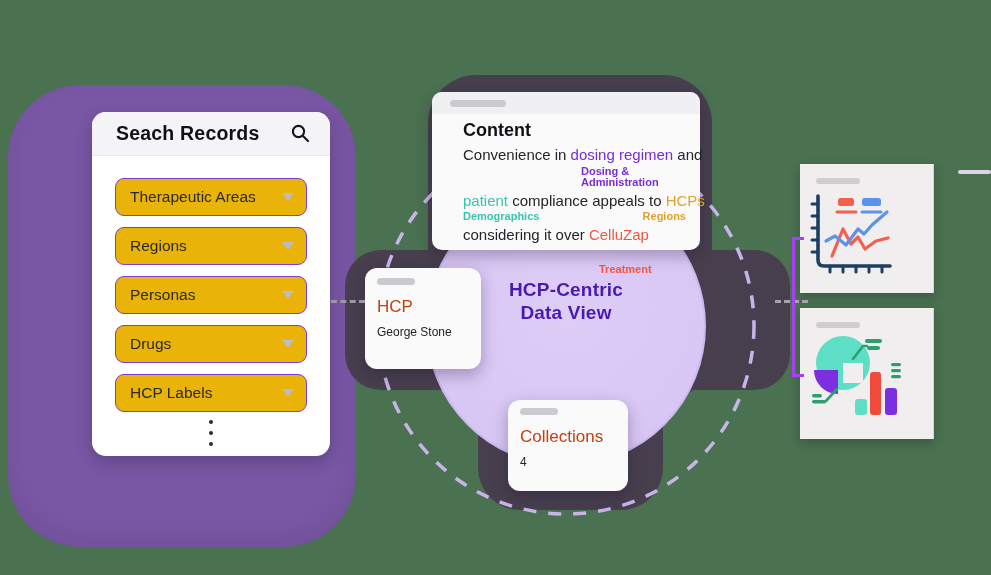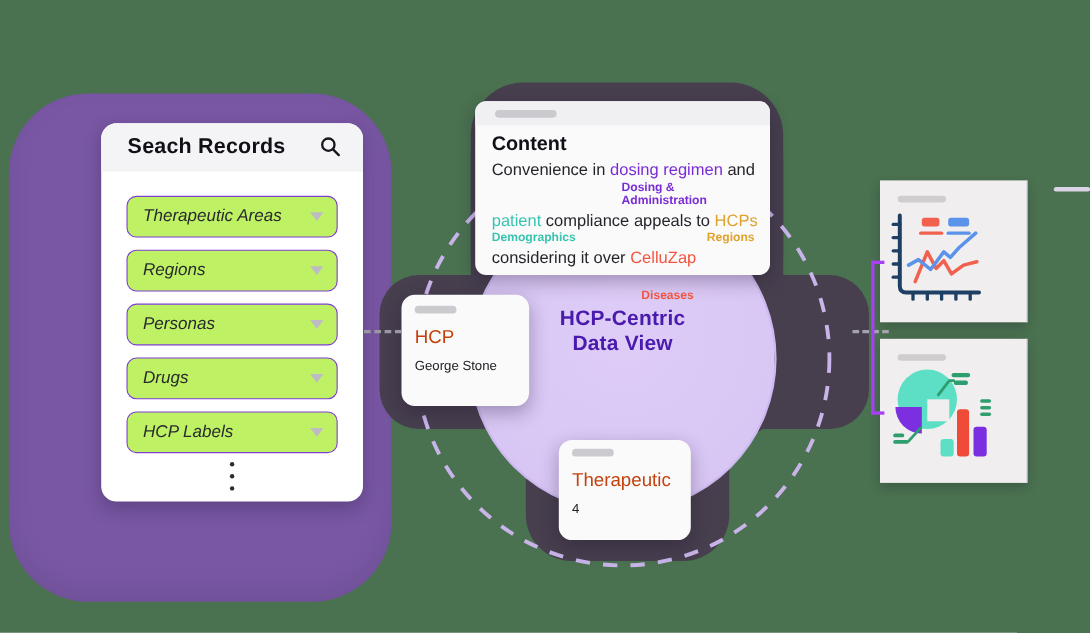--- a/index.html
+++ b/index.html
@@ -7,22 +7,22 @@
   .canvas{position:relative;width:991px;height:575px;background:var(--background_green);overflow:hidden;}
 
   
   .purple-rect{position:absolute;left:8px;top:85px;width:348px;height:462px;border-radius:72px;
     background:var(--panel_purple);box-shadow:inset 0 -10px 24px rgba(0,0,0,.07);z-index:1;}
   .search-card{position:absolute;left:92px;top:112px;width:238px;height:344px;background:#fff;
     border-radius:14px;box-shadow:0 6px 16px rgba(30,20,50,.28);z-index:2;}
   .search-header{height:44px;display:flex;align-items:center;justify-content:space-between;
     padding:0 20px 0 24px;background:#F4F3F6;border-radius:14px 14px 0 0;border-bottom:1px solid #E9E7EC;box-sizing:border-box;}
   .search-title{font-size:19.5px;font-weight:800;color:#121016;letter-spacing:.2px;}
-  .dropdown{position:absolute;left:23px;width:192px;height:38px;background:#bef264;border:1.6px solid var(--dropdown_border);
-    border-radius:9px;display:flex;align-items:center;justify-content:space-between;padding:0 12px 0 14px;box-sizing:border-box;font-style:italic;}
+  .dropdown{position:absolute;left:23px;width:192px;height:38px;background:#eab308;border:1.6px solid var(--dropdown_border);
+    border-radius:9px;display:flex;align-items:center;justify-content:space-between;padding:0 12px 0 14px;box-sizing:border-box;}
   .dropdown span.lbl{font-size:15.5px;color:#29292e;}
   .caret{width:0;height:0;border-left:6px solid transparent;border-right:6px solid transparent;border-top:8px solid #BDBBC3;}
   .dots{position:absolute;left:0;right:0;top:308px;display:flex;flex-direction:column;align-items:center;gap:7px;}
   .dots i{width:4px;height:4px;border-radius:50%;background:#2b2b2b;display:block;}
 
   
   .dk{position:absolute;background:var(--dark_blob);z-index:3;}
   .d1{left:428px;top:75px;width:284px;height:205px;border-radius:48px;}
   .d2{left:345px;top:250px;width:445px;height:140px;border-radius:36px;}
   .d3{left:478px;top:300px;width:185px;height:210px;border-radius:42px;}
@@ -37,21 +37,21 @@
 
   
   .node-card{position:absolute;background:#FBFAFB;border-radius:12px;box-shadow:0 6px 16px rgba(25,15,45,.3);z-index:7;box-sizing:border-box;}
   .pill{background:#CBCACF;border-radius:4px;}
   .node-title{font-weight:400;color:#c2410c;}
   .node-value{color:#232127;}
 
   .card-content{left:432px;top:92px;width:268px;height:158px;border-radius:10px;}
   .cc-header{height:22px;background:#F0EFF2;border-radius:10px 10px 0 0;position:relative;}
   .cc-header .pill{position:absolute;left:18px;top:8px;width:56px;height:7px;}
-  .cc-body{padding:4px 12px 0 15px;}
+  .cc-body{padding:4px 12px 0 31px;}
   .cc-title{font-size:18px;font-weight:800;color:#121016;margin:2px 0 6px 0;}
   .c-line{font-size:15px;color:#26242B;line-height:1.1;white-space:nowrap;}
   .c-sub{font-size:11px;font-weight:700;line-height:1;margin-top:2px;margin-bottom:5px;}
   .t-purple{color:var(--accent_purple);}
   .t-teal{color:var(--accent_teal);}
   .t-gold{color:var(--accent_gold);}
   .t-red{color:var(--accent_red);margin-top:20px;}
   .sub-row{display:flex;justify-content:space-between;padding-right:2px;}
 
   .card-hcp{left:365px;top:268px;width:116px;height:101px;padding:10px 12px;}
@@ -140,34 +140,34 @@
     <div class="cc-body">
       <div class="cc-title">Content</div>
       <div class="c-line"><span>Convenience in </span><span class="t-purple">dosing regimen</span><span> and</span></div>
       <div class="c-sub t-purple" style="margin-left:118px">Dosing &amp; Administration</div>
       <div class="c-line"><span class="t-teal">patient</span><span> compliance appeals to </span><span class="t-gold">HCPs</span></div>
       <div class="c-sub sub-row">
         <span class="t-teal">Demographics</span>
         <span class="t-gold">Regions</span>
       </div>
       <div class="c-line"><span>considering it over </span><span class="t-red">CelluZap</span></div>
-      <div class="c-sub t-red" style="margin-left:136px">Diseases</div>
+      <div class="c-sub t-red" style="margin-left:136px">Treatment</div>
     </div>
   </div>
 
   <div class="node-card small-card card-hcp">
     <div class="pill"></div>
     <div class="node-title">HCP</div>
     <div class="node-value">George Stone</div>
   </div>
 
 
   <div class="node-card small-card card-collections">
     <div class="pill"></div>
-    <div class="node-title">Therapeutic</div>
+    <div class="node-title">Collections</div>
     <div class="node-value">4</div>
   </div>
 
   <div class="conn conn-left"></div>
   <div class="conn conn-right"></div>
   <div class="bracket"></div>
 
   <div class="chart-card chart-1">
     <div class="pill"></div>
     <svg class="chart-svg" width="113" height="92" viewBox="0 0 113 92">

